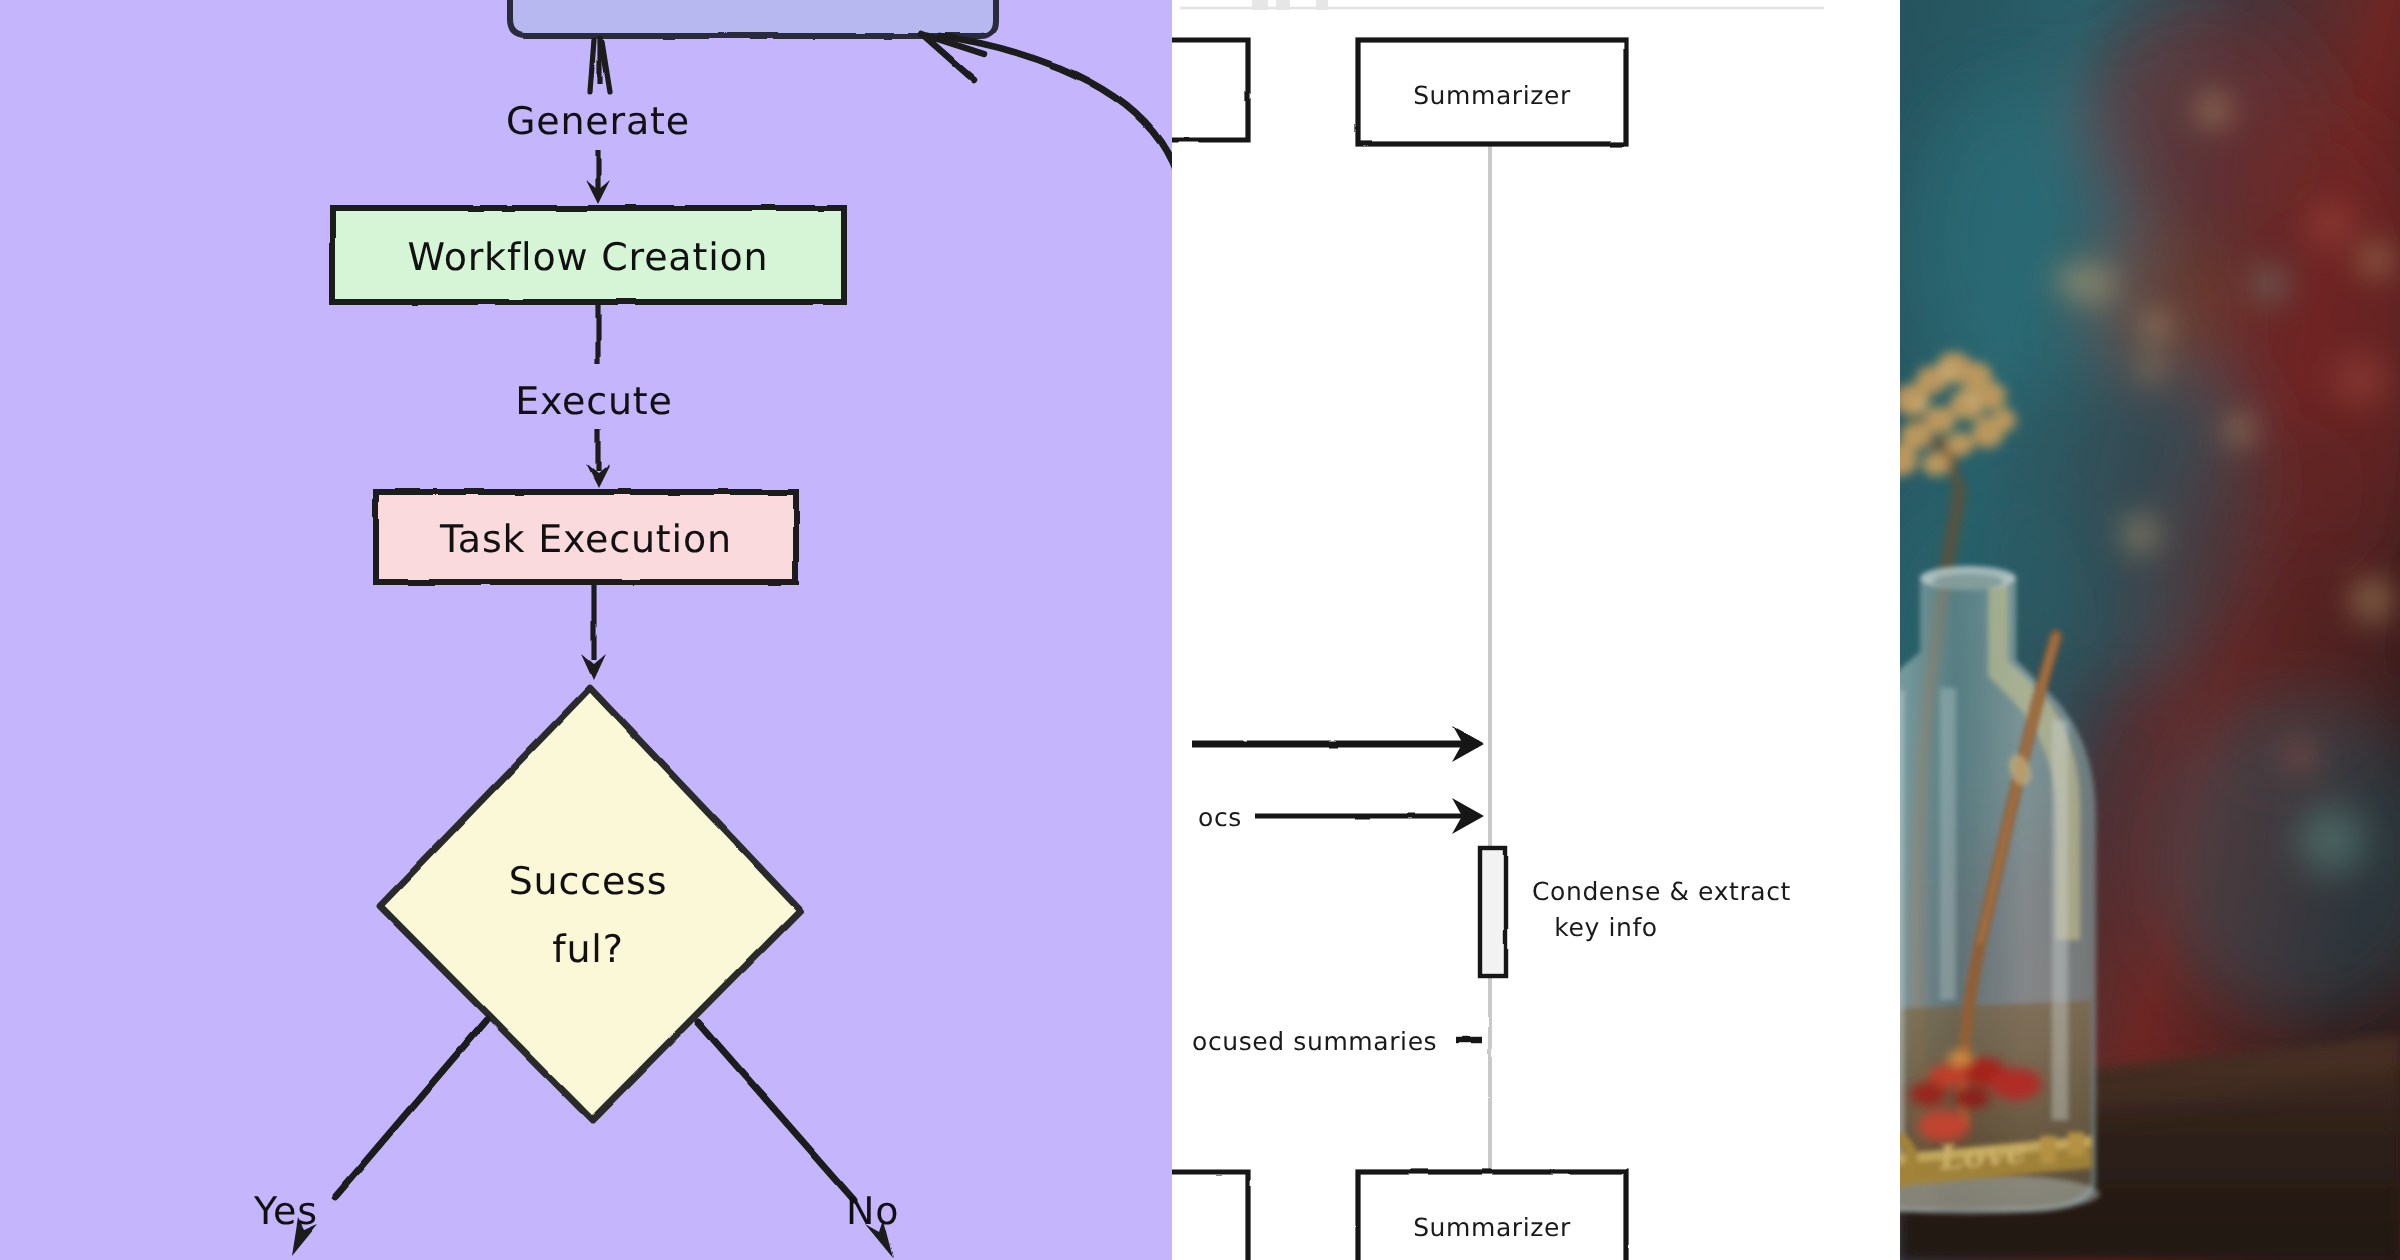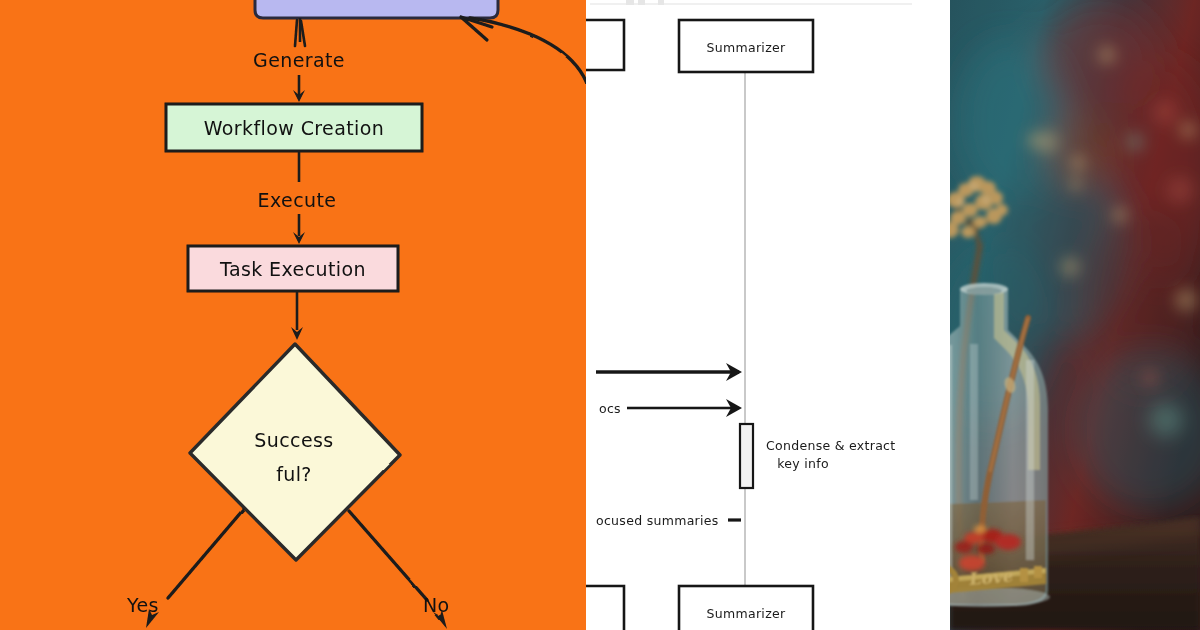--- a/index.html
+++ b/index.html
@@ -4,21 +4,21 @@
 <title>Composite Panel</title>
 <style>
   html,body{margin:0;padding:0;background:#ffffff;}
   body{
     width:1200px;height:630px;overflow:hidden;
     font-family:"DejaVu Sans", sans-serif;
   }
   #stage{position:relative;width:1200px;height:630px;background:#fff;overflow:hidden;}
 
   
-  #panel-flow{position:absolute;left:0;top:0;width:620px;height:630px;background:#f97316;overflow:hidden;}
+  #panel-flow{position:absolute;left:0;top:0;width:620px;height:630px;background:#c4b5fd;overflow:hidden;}
   #panel-flow svg{position:absolute;left:0;top:0;}
 
   .hand{font-family:"DejaVu Sans", sans-serif; font-weight:400;}
   .node-text{font-size:19px;fill:#111;letter-spacing:.4px;}
   .edge-text{font-size:19px;fill:#111;letter-spacing:.4px;}
 
   
   #panel-seq{position:absolute;left:586px;top:0;width:330px;height:630px;background:#fff;overflow:hidden;}
   #panel-seq svg{position:absolute;left:0;top:0;}
   .seq-text{font-size:12.5px;fill:#1a1a1a;letter-spacing:.3px;}

